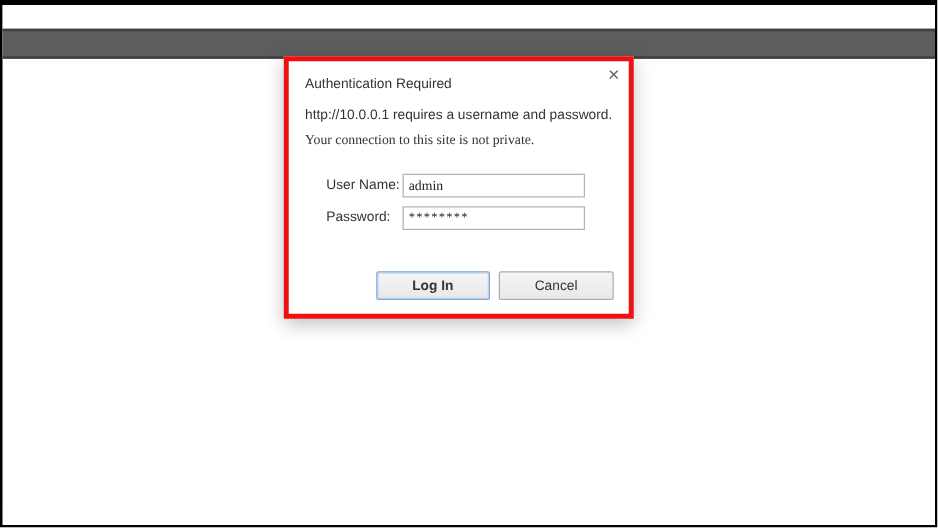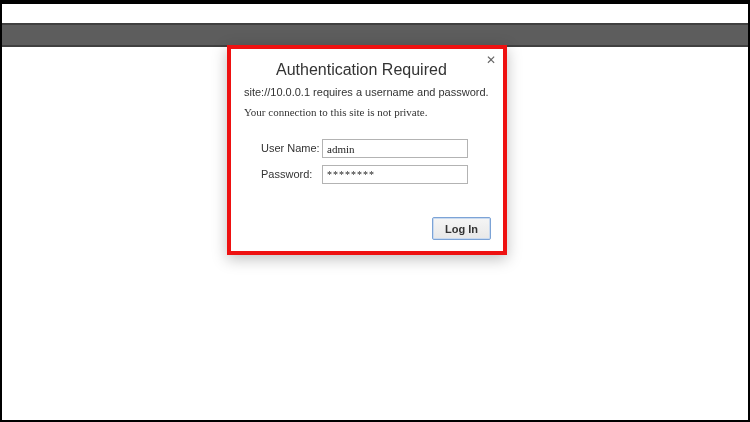--- a/index.html
+++ b/index.html
@@ -57,23 +57,22 @@
     font-size: 12px;
     line-height: 12px;
     padding: 0;
     cursor: pointer;
     font-family: "Liberation Sans", sans-serif;
   }
   .dlg-title {
     position: absolute;
     left: 13px;
     top: 12px;
-    font-size: 16px;
+    font-size: 11px;
     color: #333333;
-    margin-left: 32px;
   }
   .dlg-msg {
     position: absolute;
     left: 13px;
     font-size: 11px;
     color: #333333;
   }
   .msg1 { top: 37px; }
   .msg2 { top: 57px; font-family: Liberation Serif, serif; }
   .form-row {
@@ -114,21 +113,21 @@
     position: absolute;
     top: 168px;
     right: 12px;
     display: flex;
     gap: 7px;
   }
   .dlg-btn {
     height: 23px;
     min-width: 56px;
     box-sizing: border-box;
-    padding: 0 12px;
+    padding: 0 28px;
     font-family: "Liberation Sans", sans-serif;
     font-size: 11px;
     color: #333333;
     background: linear-gradient(#f5f5f5, #e8e8e8);
     border: 1px solid #ababab;
     border-radius: 2px;
     cursor: pointer;
   }
   .dlg-btn.primary {
     border: 1px solid #7ca3d6;
@@ -143,33 +142,34 @@
   <div class="top-strip"></div>
   <div class="toolbar"></div>
 
   <div class="dialog">
     <div class="dialog-inner">
 
       <button class="close-btn">✕</button>
 
       <div class="dlg-title">Authentication Required</div>
 
-      <div class="dlg-msg msg1">site://10.0.0.1 requires a username and password.</div>
+      <div class="dlg-msg msg1">http://10.0.0.1 requires a username and password.</div>
 
       <div class="dlg-msg msg2">Your connection to this site is not private.</div>
 
       <div class="form-row row-username">
         <label>User Name:</label>
         <input type="text" value="admin" style="">
       </div>
 
       <div class="form-row row-password">
         <label>Password:</label>
         <input type="text" value="********" style="">
       </div>
 
       <div class="button-row">
         <button class="dlg-btn primary">Log In</button>
+        <button class="dlg-btn">Cancel</button>
       </div>
 
     </div>
   </div>
 </div>
 
 </body></html>

